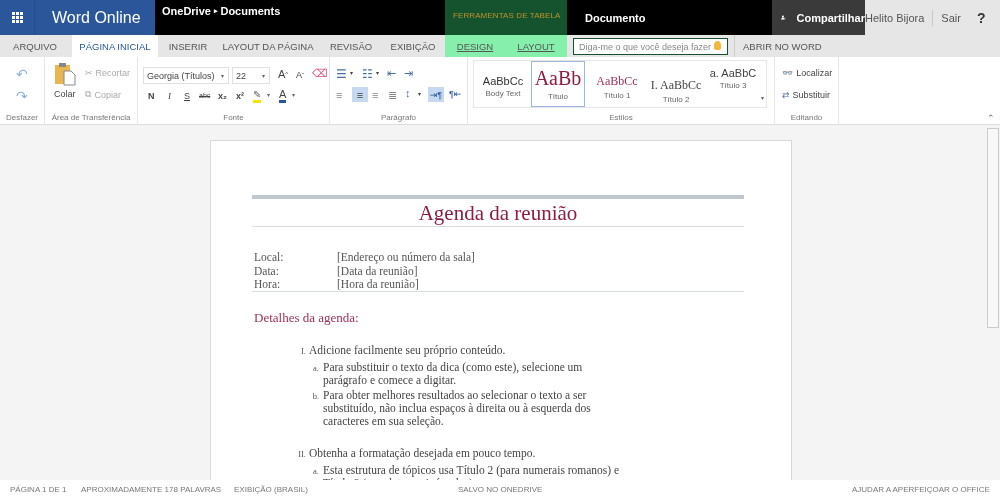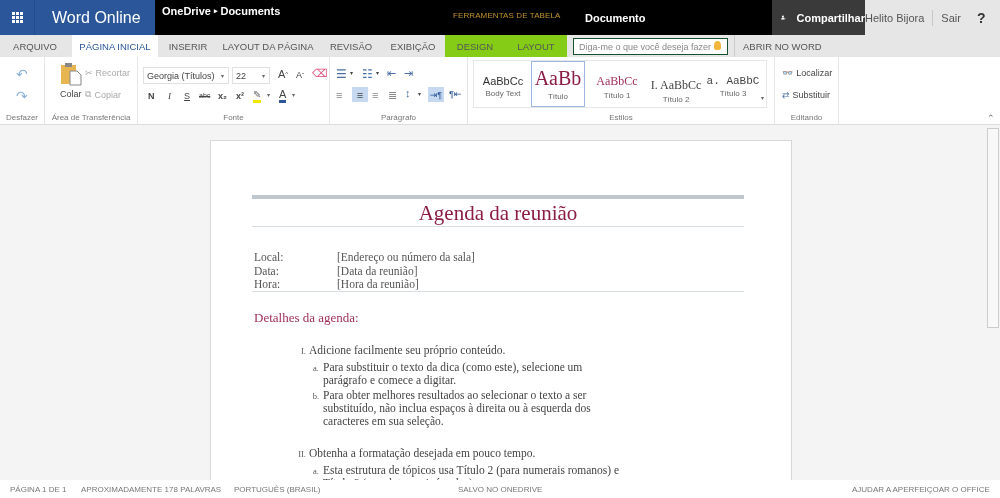--- a/index.html
+++ b/index.html
@@ -4,33 +4,33 @@
 <style>
   * { box-sizing: border-box; margin: 0; padding: 0; }
   html, body { width: 1000px; height: 498px; overflow: hidden; background: #f4f4f4; font-family: "Liberation Sans", sans-serif; }
   .topbar { position: absolute; left: 0; top: 0; width: 1000px; height: 35px; background: #000; display: flex; }
   .waffle { width: 35px; height: 35px; background: #2b579a; display: flex; align-items: center; justify-content: center; border-right: 1px solid #1e4e8c; }
   .waffle-grid { display: grid; grid-template-columns: repeat(3, 3px); gap: 1px; }
   .waffle-grid span { width: 3px; height: 3px; background: #fff; display: block; }
   .appname { width: 120px; height: 35px; background: #2b579a; color: #fff; font-size: 16px; display: flex; align-items: center; padding-left: 17px; }
   .breadcrumb { width: 292px; height: 21px; color: #fff; font-size: 11px; display: flex; align-items: center; padding-left: 7px; font-weight: bold; }
   .breadcrumb .sep { font-size: 7px; margin: 0 3px; }
-  .tabletools { position: absolute; left: 445px; top: 0; width: 122px; height: 60px; background: #000000; }
+  .tabletools { position: absolute; left: 445px; top: 0; width: 122px; height: 60px; background: #14532d; }
   .tabletools-label { font-size: 8px; color: #c0922b; position: absolute; top: 11px; left: 8px; white-space: nowrap; letter-spacing: 0.1px; }
   .docname { position: absolute; left: 585px; top: 0; height: 35px; color: #fff; font-size: 11px; font-weight: bold; display: flex; align-items: center; }
   .share { position: absolute; left: 772px; top: 0; width: 93px; height: 35px; background: #3a3a3a; color: #fff; font-size: 11px; display: flex; align-items: center; padding-left: 9px; gap: 11px; font-weight: bold; }
   .userarea { position: absolute; left: 865px; top: 0; width: 135px; height: 35px; background: #e6e6e6; display: flex; align-items: center; font-size: 11px; color: #555; }
   .userarea .user { margin-left: 0; text-align: right; }
   .userarea .divider { width: 1px; height: 16px; background: #c8c8c8; margin: 0 8px; }
   .userarea .help { margin-left: 16px; font-size: 14px; color: #333; font-weight: bold; }
 
   .tabsbar { position: absolute; left: 0; top: 35px; width: 1000px; height: 22px; background: #e6e6e6; }
   .tab { position: absolute; top: 0; height: 22px; font-size: 9.5px; color: #555; display: flex; align-items: center; justify-content: center; }
   .tab.active { background: #fff; color: #2b579a; }
-  .tab.ctx { background: #84cc16; }
+  .tab.ctx { background: #86efac; text-decoration: underline; }
   .tellme { position: absolute; left: 573px; top: 38px; width: 155px; height: 17px; background: #fff; border: 1px solid #14532d; font-size: 9px; color: #888; display: flex; align-items: center; padding-left: 5px; }
   .tellme .bulb { position: absolute; right: 6px; top: 2px; width: 7px; height: 9px; background: #f2b63c; border-radius: 50% 50% 30% 30%; }
   .openword { position: absolute; left: 734px; top: 35px; height: 22px; display: flex; align-items: center; font-size: 9.5px; color: #555; padding-left: 8px; border-left: 1px solid #ccc; }
 
   .ribbon { position: absolute; left: 0; top: 57px; width: 1000px; height: 68px; background: #fff; border-bottom: 1px solid #ddd; }
   .group { position: absolute; top: 0; height: 68px; border-right: 1px solid #e6e6e6; }
   .group-label { position: absolute; bottom: 3px; left: 0; right: 0; text-align: center; font-size: 8px; color: #777; }
   .ic { position: absolute; font-size: 11px; color: #444; display: flex; align-items: center; }
   .muted { color: #aaa; }
   .blueic { color: #8ab0d8; }
@@ -124,21 +124,21 @@
 
 <div class="ribbon">
 
   <div class="group" style="left:0;width:45px">
     <span class="ic blueic" style="left:16px;top:9px;font-size:14px">↶</span>
     <span class="ic blueic" style="left:16px;top:31px;font-size:14px">↷</span>
     <div class="group-label">Desfazer</div>
   </div>
 
   <div class="group" style="left:45px;width:93px">
-    <div style="position:absolute;left:12px;top:5px;width:30px;height:40px">
+    <div style="position:absolute;left:6px;top:5px;width:30px;height:40px">
       <svg width="24" height="24" viewBox="0 0 24 24" style="position:absolute;left:3px;top:0">
         <rect x="1" y="3" width="15" height="19" fill="#e8b650"></rect>
         <rect x="5" y="1" width="7" height="4" fill="#888"></rect>
         <path d="M10 9 h7 l4 4 v10 h-11 z" fill="#fff" stroke="#888" stroke-width="1"></path>
       </svg>
       <span style="position:absolute;left:3px;top:27px;font-size:9px;color:#444">Colar</span>
     </div>
     <div class="ic muted" style="left:40px;top:11px;font-size:9px">
       <span style="margin-right:3px">✂</span>
       <span>Recortar</span>
@@ -215,21 +215,21 @@
     </div>
     <div class="style-item" style="left:115px;width:56px">
       <div class="style-sample" style="font-size:12px;color:#a0305a;margin-top:13px">AaBbCc</div>
       <div class="style-name">Título 1</div>
     </div>
     <div class="style-item" style="left:174px;width:56px">
       <div class="style-sample" style="font-size:12px;color:#444;margin-top:17px">I. AaBbCc</div>
       <div class="style-name">Título 2</div>
     </div>
     <div class="style-item" style="left:231px;width:56px">
-      <div class="style-sample" style="font-family:Liberation Mono, monospace;font-size:11px;color:#444;margin-top:14px">a. AaBbC</div>
+      <div class="style-sample" style="font-family:Liberation Sans, sans-serif;font-size:11px;color:#444;margin-top:6px">a. AaBbC</div>
       <div class="style-name">Título 3</div>
     </div>
     <span class="ic" style="left:287px;top:33px;font-size:6px;color:#666">▾</span>
   </div>
 
   <div class="group" style="left:775px;width:64px">
     <div class="ic" style="left:7px;top:11px;font-size:9px">
       <span style="margin-right:3px;color:#555;font-weight:bold">👓</span>
       <span>Localizar</span>
     </div>
@@ -273,16 +273,16 @@
     <div class="num" style="left:96px;top:325px;width:12px">a.</div>
     <div class="li" style="left:112px;top:323px">Esta estrutura de tópicos usa Título 2 (para numerais romanos) e</div>
     <div class="li" style="left:112px;top:336px">Título 3 (para letras minúsculas).</div>
   </div>
 </div>
 <div class="scrollbar"></div>
 
 <div class="statusbar">
   <span class="status-item" style="left:10px">PÁGINA 1 DE 1</span>
   <span class="status-item" style="left:81px">APROXIMADAMENTE 178 PALAVRAS</span>
-  <span class="status-item" style="left:234px">PORTUGUÊS (BRASIL)</span>
+  <span class="status-item" style="left:234px">EXIBIÇÃO (BRASIL)</span>
   <span class="status-item" style="left:458px">SALVO NO ONEDRIVE</span>
   <span class="status-item" style="left:852px">AJUDAR A APERFEIÇOAR O OFFICE</span>
 </div>
 
 </body></html>

